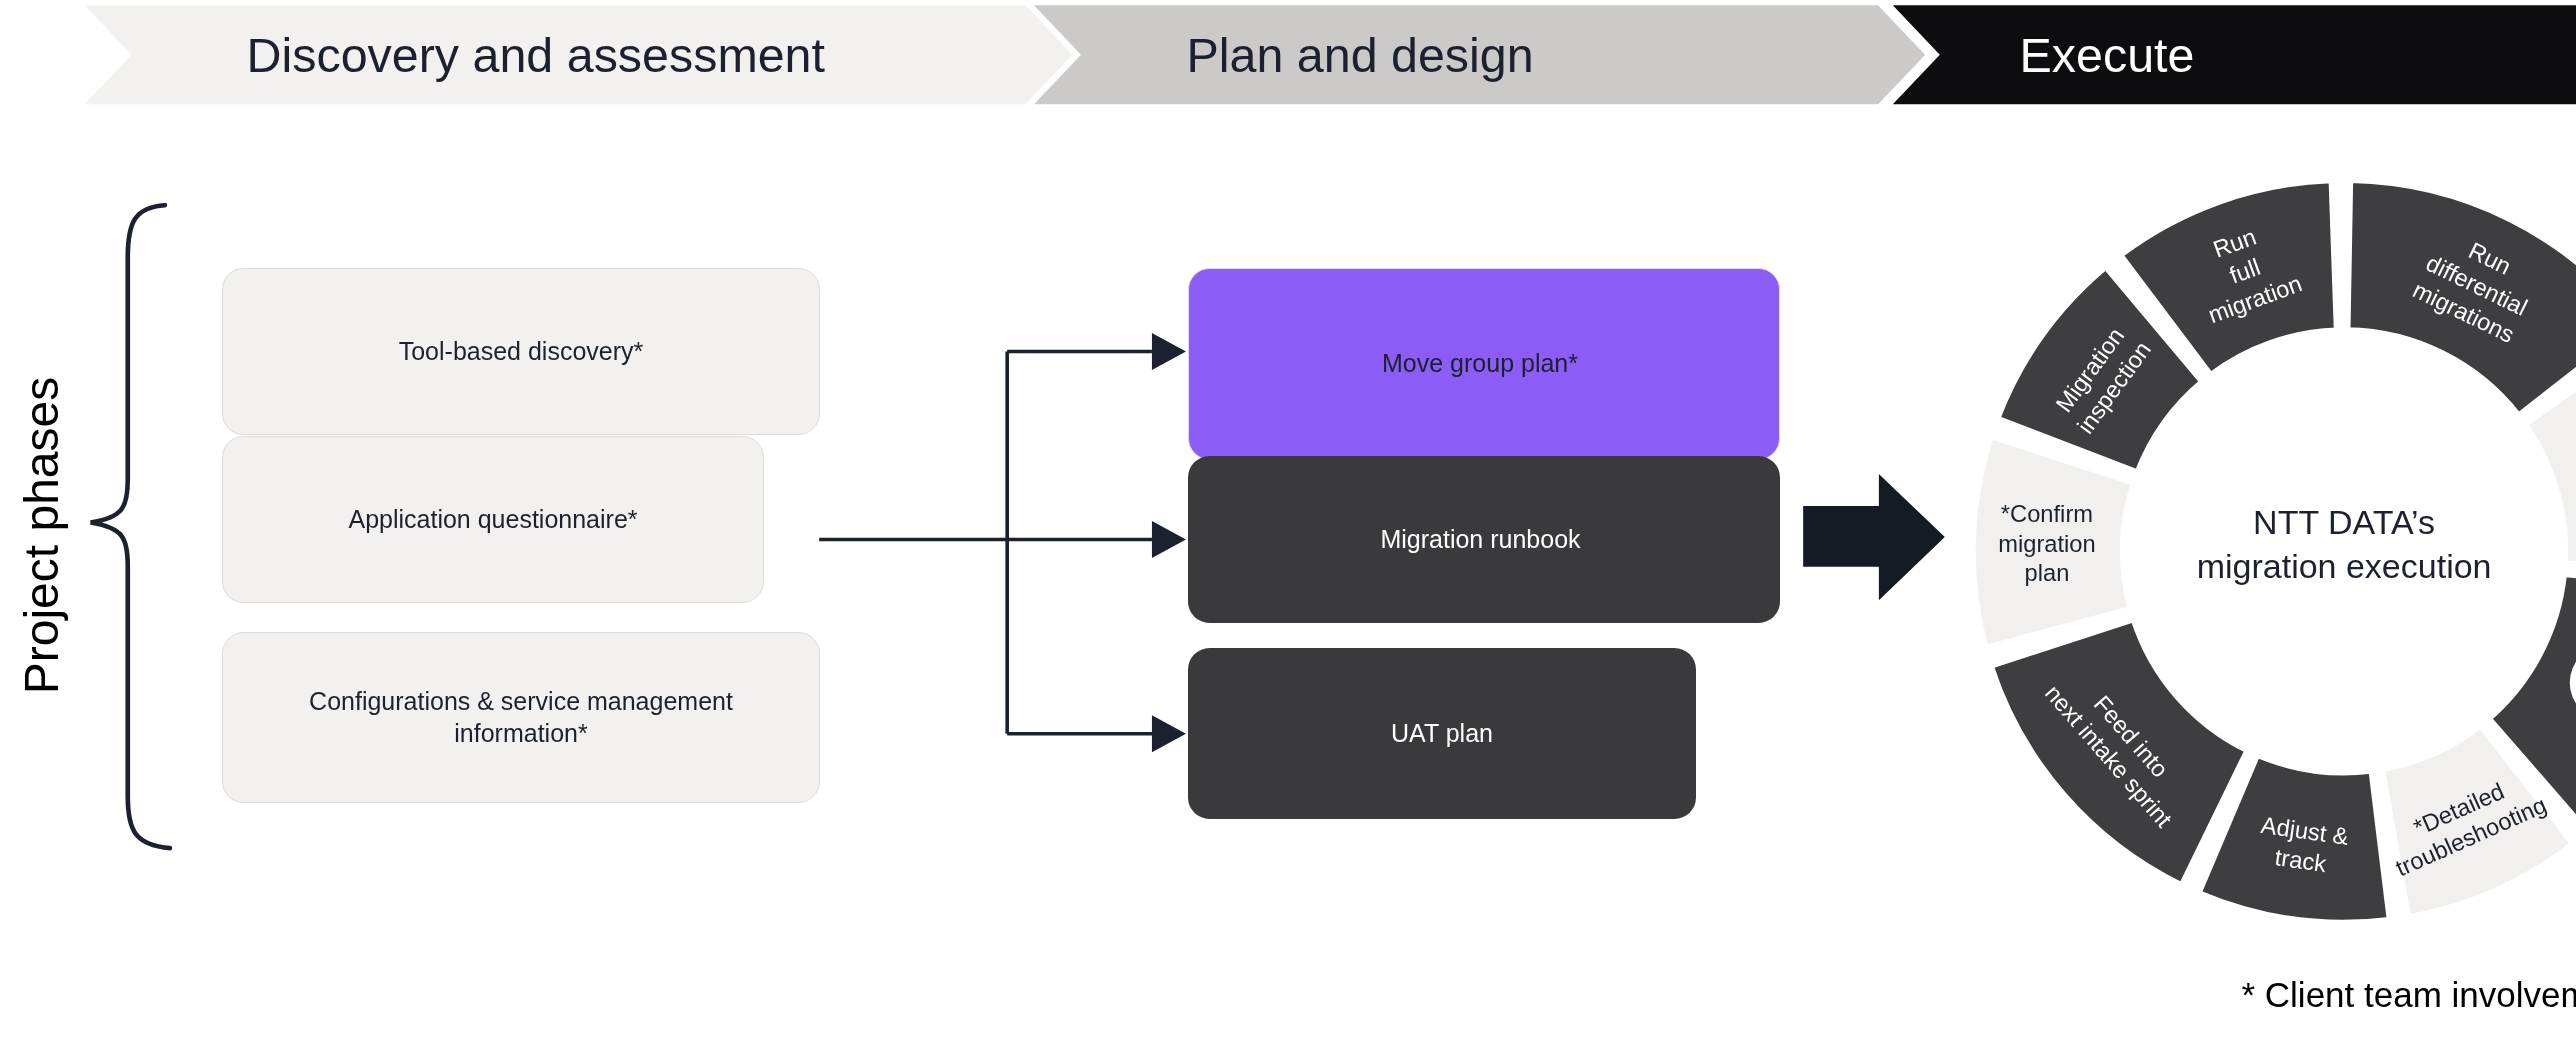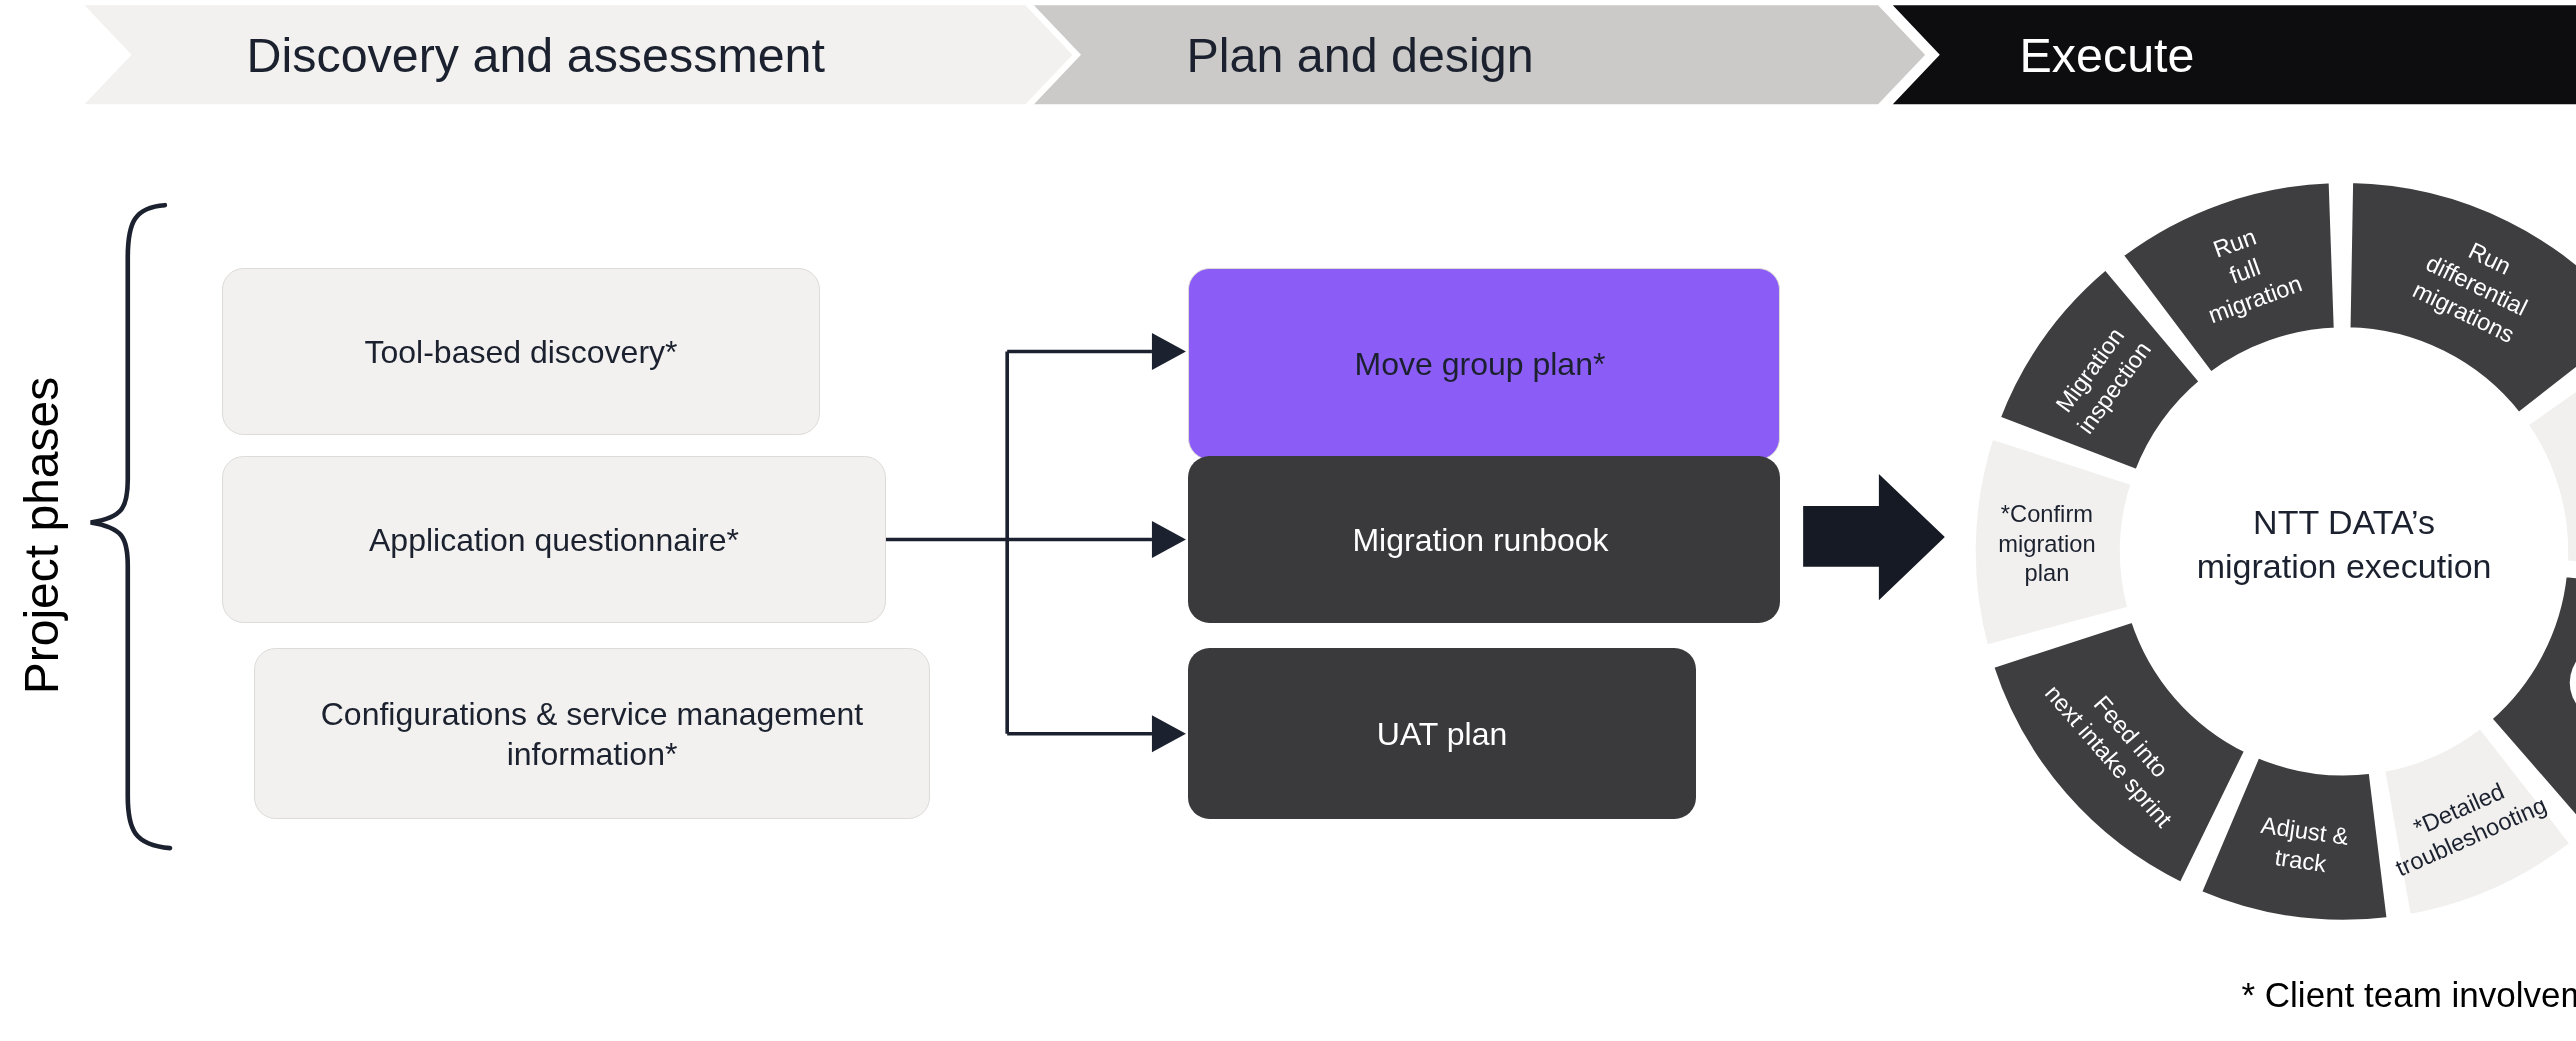--- a/index.html
+++ b/index.html
@@ -3,21 +3,21 @@
 <meta charset="utf-8">
 <style>
   html,body{margin:0;padding:0;background:#ffffff;}
   body{width:3393px;height:1042px;position:relative;overflow:hidden;
        font-family:"Liberation Sans", sans-serif;}
   .canvas{position:absolute;inset:0;}
   svg.scene{position:absolute;left:0;top:0;z-index:1;}
   .chev-label{font-size:94px;}
   .ring-center-title{font-size:66px;}
   .box{position:absolute;z-index:2;display:flex;align-items:center;justify-content:center;
-       text-align:center;border-radius:21.6px;font-size:32px;line-height:1.25;
+       text-align:center;border-radius:21.6px;font-size:25px;line-height:1.25;
        padding:5.2px 23px;box-sizing:border-box;}
   .rot-label{position:absolute;z-index:2;transform:rotate(-90deg);text-align:center;
              font-size:48px;white-space:nowrap;}
   .footnote{position:absolute;z-index:2;text-align:center;font-size:35px;}
 </style>
 </head>
 <body>
 
 <div class="canvas">
 
@@ -107,24 +107,24 @@
 
     <text class="ring-center-title" x="4550" y="1012" text-anchor="middle" dominant-baseline="central" fill="#1b212e">NTT DATA’s</text>
     <text class="ring-center-title" x="4550" y="1098" text-anchor="middle" dominant-baseline="central" fill="#1b212e">migration execution</text>
   </svg>
 
   <div class="rot-label" style="left:-139px;top:507px;width:361px;height:57px;line-height:57px;">Project phases</div>
 
   <div class="box" style="left: 222px; top: 268px; width: 598px; height: 167px; background: rgb(242, 241, 239); border: 1.5px solid rgb(220, 219, 216); color: rgb(27, 33, 46);">
     <span>Tool-based discovery*</span>
   </div>
-  <div class="box" style="left: 222px; top: 456px; width: 664px; height: 167px; background: rgb(242, 241, 239); border: 1.5px solid rgb(220, 219, 216); color: rgb(27, 33, 46); justify-content: center;">
+  <div class="box" style="left: 222px; top: 436px; width: 542px; height: 167px; background: rgb(242, 241, 239); border: 1.5px solid rgb(220, 219, 216); color: rgb(27, 33, 46); justify-content: center;">
     <span>Application questionnaire*</span>
   </div>
-  <div class="box" style="left: 222px; top: 648px; width: 676px; height: 171px; background: rgb(242, 241, 239); border: 1.5px solid rgb(220, 219, 216); color: rgb(27, 33, 46); margin-left: 32px;">
+  <div class="box" style="left: 222px; top: 632px; width: 598px; height: 171px; background: rgb(242, 241, 239); border: 1.5px solid rgb(220, 219, 216); color: rgb(27, 33, 46);">
     <span>Configurations &amp; service management information*</span>
   </div>
 
   <div class="box" style="left: 1188px; top: 268px; width: 592px; height: 192px; background: #8b5cf6; border: 1.5px solid rgb(220, 219, 216); color: rgb(27, 33, 46); padding-left: 15px;">
     <span>Move group plan*</span>
   </div>
   <div class="box" style="left: 1188px; top: 456px; width: 592px; height: 167px; background: rgb(58, 58, 60); border: none; color: rgb(255, 255, 255); padding-left: 16px;">
     <span>Migration runbook</span>
   </div>
   <div class="box" style="left: 1188px; top: 648px; width: 508px; height: 171px; background: rgb(58, 58, 60); border: none; color: rgb(255, 255, 255);">

